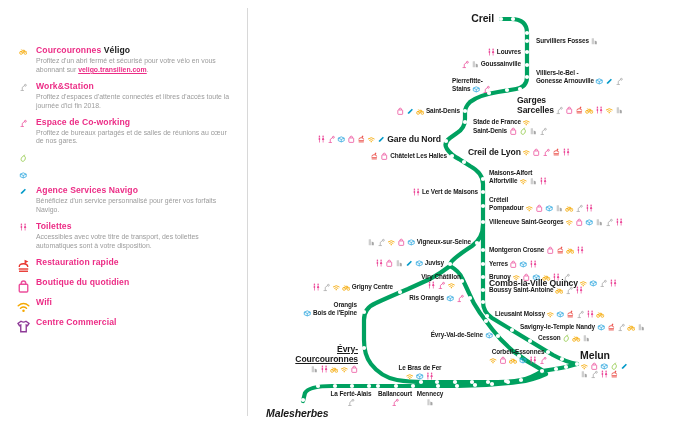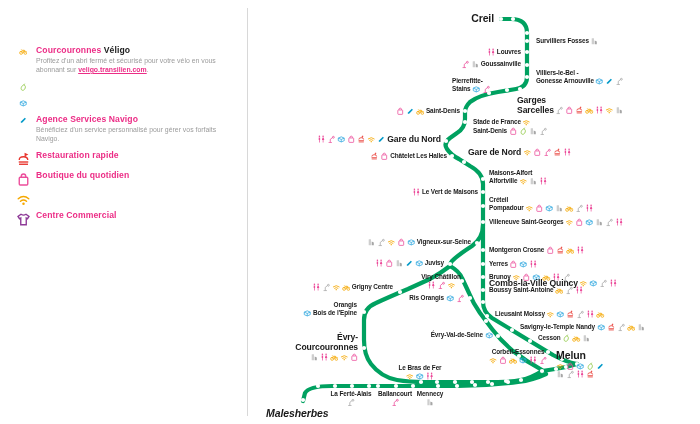--- a/index.html
+++ b/index.html
@@ -123,20 +123,42 @@
             <use href="#sym-velo"></use>
           </svg>
         </div>
         <div class="lg-body">
           <div class="lg-title"><span>Courcouronnes </span><span class="blk">Véligo</span></div>
           <div class="lg-desc"><span>Profitez d'un abri fermé et sécurisé pour votre vélo en vous abonnant sur </span><span class="lg-link">veligo.transilien.com</span><span>.</span></div>
         </div>
       </div>
       <div class="lg-item">
         <div class="lg-icon">
+          <svg class="ic" viewBox="0 0 12 12" style="color: rgb(166, 166, 166);">
+            <use href="#sym-lamp"></use>
+          </svg>
+        </div>
+        <div class="lg-body">
+          <div class="lg-title"><span>Work&amp;Station</span></div>
+          <div class="lg-desc"><span>Profitez d'espaces d'attente connectés et libres d'accès toute la journée d'ici fin 2018.</span></div>
+        </div>
+      </div>
+      <div class="lg-item">
+        <div class="lg-icon">
+          <svg class="ic" viewBox="0 0 12 12" style="color: rgb(236, 77, 155);">
+            <use href="#sym-lamp"></use>
+          </svg>
+        </div>
+        <div class="lg-body">
+          <div class="lg-title"><span>Espace de Co-working</span></div>
+          <div class="lg-desc"><span>Profitez de bureaux partagés et de salles de réunions au cœur de nos gares.</span></div>
+        </div>
+      </div>
+      <div class="lg-item">
+        <div class="lg-icon">
           <svg class="ic" viewBox="0 0 12 12" style="color: rgb(140, 198, 63);">
             <use href="#sym-market"></use>
           </svg>
         </div>
       </div>
       <div class="lg-item">
         <div class="lg-icon">
           <svg class="ic" viewBox="0 0 12 12" style="color: rgb(47, 168, 223);">
             <use href="#sym-collect"></use>
           </svg>
@@ -146,20 +168,31 @@
         <div class="lg-icon">
           <svg class="ic" viewBox="0 0 12 12" style="color: rgb(0, 153, 200);">
             <use href="#sym-agence"></use>
           </svg>
         </div>
         <div class="lg-body">
           <div class="lg-title"><span>Agence Services Navigo</span></div>
           <div class="lg-desc"><span>Bénéficiez d'un service personnalisé pour gérer vos forfaits Navigo.</span></div>
         </div>
       </div>
+      <div class="lg-item">
+        <div class="lg-icon">
+          <svg class="ic" viewBox="0 0 12 12" style="color: rgb(236, 77, 155);">
+            <use href="#sym-toilettes"></use>
+          </svg>
+        </div>
+        <div class="lg-body">
+          <div class="lg-title"><span>Toilettes</span></div>
+          <div class="lg-desc"><span>Accessibles avec votre titre de transport, des toilettes automatiques sont à votre disposition.</span></div>
+        </div>
+      </div>
       <div class="lg-item compact">
         <div class="lg-icon">
           <svg class="ic" viewBox="0 0 12 12" style="color: rgb(232, 53, 46);">
             <use href="#sym-restauration"></use>
           </svg>
         </div>
         <div class="lg-body">
           <div class="lg-title"><span>Restauration rapide</span></div>
         </div>
       </div>
@@ -171,20 +204,23 @@
         </div>
         <div class="lg-body">
           <div class="lg-title"><span>Boutique du quotidien</span></div>
         </div>
       </div>
       <div class="lg-item compact">
         <div class="lg-icon">
           <svg class="ic" viewBox="0 0 12 12" style="color: rgb(245, 168, 0);">
             <use href="#sym-wifi"></use>
           </svg>
+        </div>
+        <div class="lg-body">
+          <div class="lg-title"><span>Wifi</span></div>
         </div>
       </div>
       <div class="lg-item compact">
         <div class="lg-icon">
           <svg class="ic" viewBox="0 0 12 12" style="color: rgb(142, 58, 151);">
             <use href="#sym-tshirt"></use>
           </svg>
         </div>
         <div class="lg-body">
           <div class="lg-title"><span>Centre Commercial</span></div>
@@ -430,21 +466,21 @@
             <use href="#sym-restauration"></use>
           </svg>
           <svg class="ic" viewBox="0 0 12 12" style="color: rgb(236, 77, 155);">
             <use href="#sym-boutique"></use>
           </svg>
           <span class="st-name">Châtelet Les Halles</span>
         </div>
       </div>
       <div class="station algn-left lg" style="left: 468px; top: 147px;">
         <div class="row">
-          <span class="st-name">Gare de Nord</span>
+          <span class="st-name">Creil de Lyon</span>
           <svg class="ic" viewBox="0 0 12 12" style="color: rgb(245, 168, 0);">
             <use href="#sym-wifi"></use>
           </svg>
           <svg class="ic" viewBox="0 0 12 12" style="color: rgb(236, 77, 155);">
             <use href="#sym-boutique"></use>
           </svg>
           <svg class="ic" viewBox="0 0 12 12" style="color: rgb(236, 77, 155);">
             <use href="#sym-lamp"></use>
           </svg>
           <svg class="ic" viewBox="0 0 12 12" style="color: rgb(232, 53, 46);">
@@ -620,21 +656,21 @@
         <div class="row">
           <span class="st-name">Orangis</span>
         </div>
         <div class="row">
           <svg class="ic" viewBox="0 0 12 12" style="color: rgb(47, 168, 223);">
             <use href="#sym-collect"></use>
           </svg>
           <span class="st-name">Bois de l'Epine</span>
         </div>
       </div>
-      <div class="station algn-right lg" style="right: 342px; top: 332px;">
+      <div class="station algn-right lg" style="right: 342px; top: 344px; text-decoration: underline;">
         <div class="row">
           <span class="st-name">Évry-</span>
         </div>
         <div class="row">
           <span class="st-name">Courcouronnes</span>
         </div>
         <div class="row">
           <svg class="ic" viewBox="0 0 12 12" style="color: rgb(166, 166, 166);">
             <use href="#sym-guichet"></use>
           </svg>
@@ -836,21 +872,21 @@
             <use href="#sym-market"></use>
           </svg>
           <svg class="ic" viewBox="0 0 12 12" style="color: rgb(245, 168, 0);">
             <use href="#sym-velo"></use>
           </svg>
           <svg class="ic" viewBox="0 0 12 12" style="color: rgb(166, 166, 166);">
             <use href="#sym-guichet"></use>
           </svg>
         </div>
       </div>
-      <div class="station algn-left xl" style="left: 556px; top: 349px;">
+      <div class="station algn-left xl" style="left: 580px; top: 349px;">
         <div class="row">
           <span class="st-name">Melun</span>
         </div>
         <div class="row">
           <svg class="ic" viewBox="0 0 12 12" style="color: rgb(245, 168, 0);">
             <use href="#sym-wifi"></use>
           </svg>
           <svg class="ic" viewBox="0 0 12 12" style="color: rgb(236, 77, 155);">
             <use href="#sym-boutique"></use>
           </svg>

